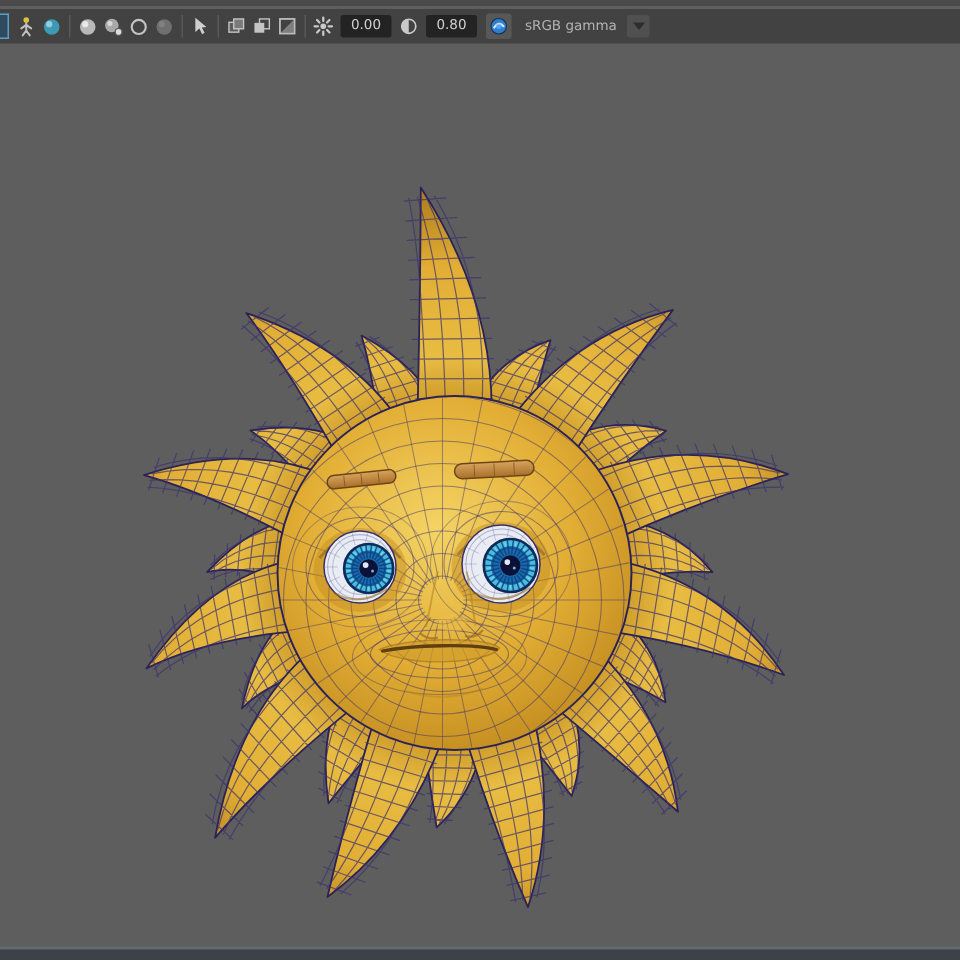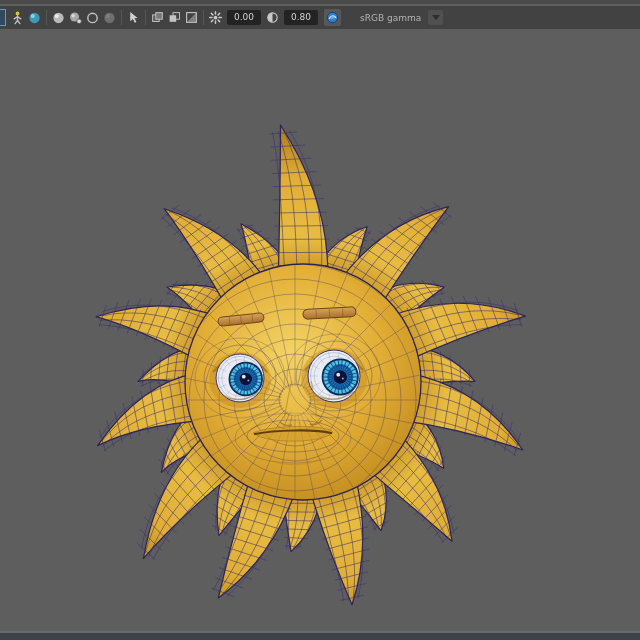--- a/index.html
+++ b/index.html
@@ -26,21 +26,21 @@
   .num-field{
     width:34px;height:15px;background:#232323;color:#d2d2d2;font-size:9px;
     line-height:15px;text-align:center;border-radius:2px;margin:0 2px;flex:0 0 auto;
   }
   .cm-btn{
     width:17px;height:17px;background:#585858;border-radius:2px;display:flex;
     align-items:center;justify-content:center;flex:0 0 auto;margin:0 2px;
   }
   .cm-btn svg{width:13px;height:13px;display:block;}
   .dropdown{
-    display:flex;align-items:center;height:17px;width:86px;flex:0 0 auto;margin-left:12px;
+    display:flex;align-items:center;height:17px;width:86px;flex:0 0 auto;margin-left:2px;
   }
   .dropdown .dd-text{
     flex:1;font-size:9px;color:#b2b2b2;padding-left:3px;white-space:nowrap;overflow:hidden;
   }
   .dd-arrow-box{
     width:15px;height:15px;background:#505050;border-radius:2px;display:flex;
     align-items:center;justify-content:center;flex:0 0 auto;
   }
   .dd-arrow{
     width:0;height:0;border-left:4px solid transparent;border-right:4px solid transparent;

